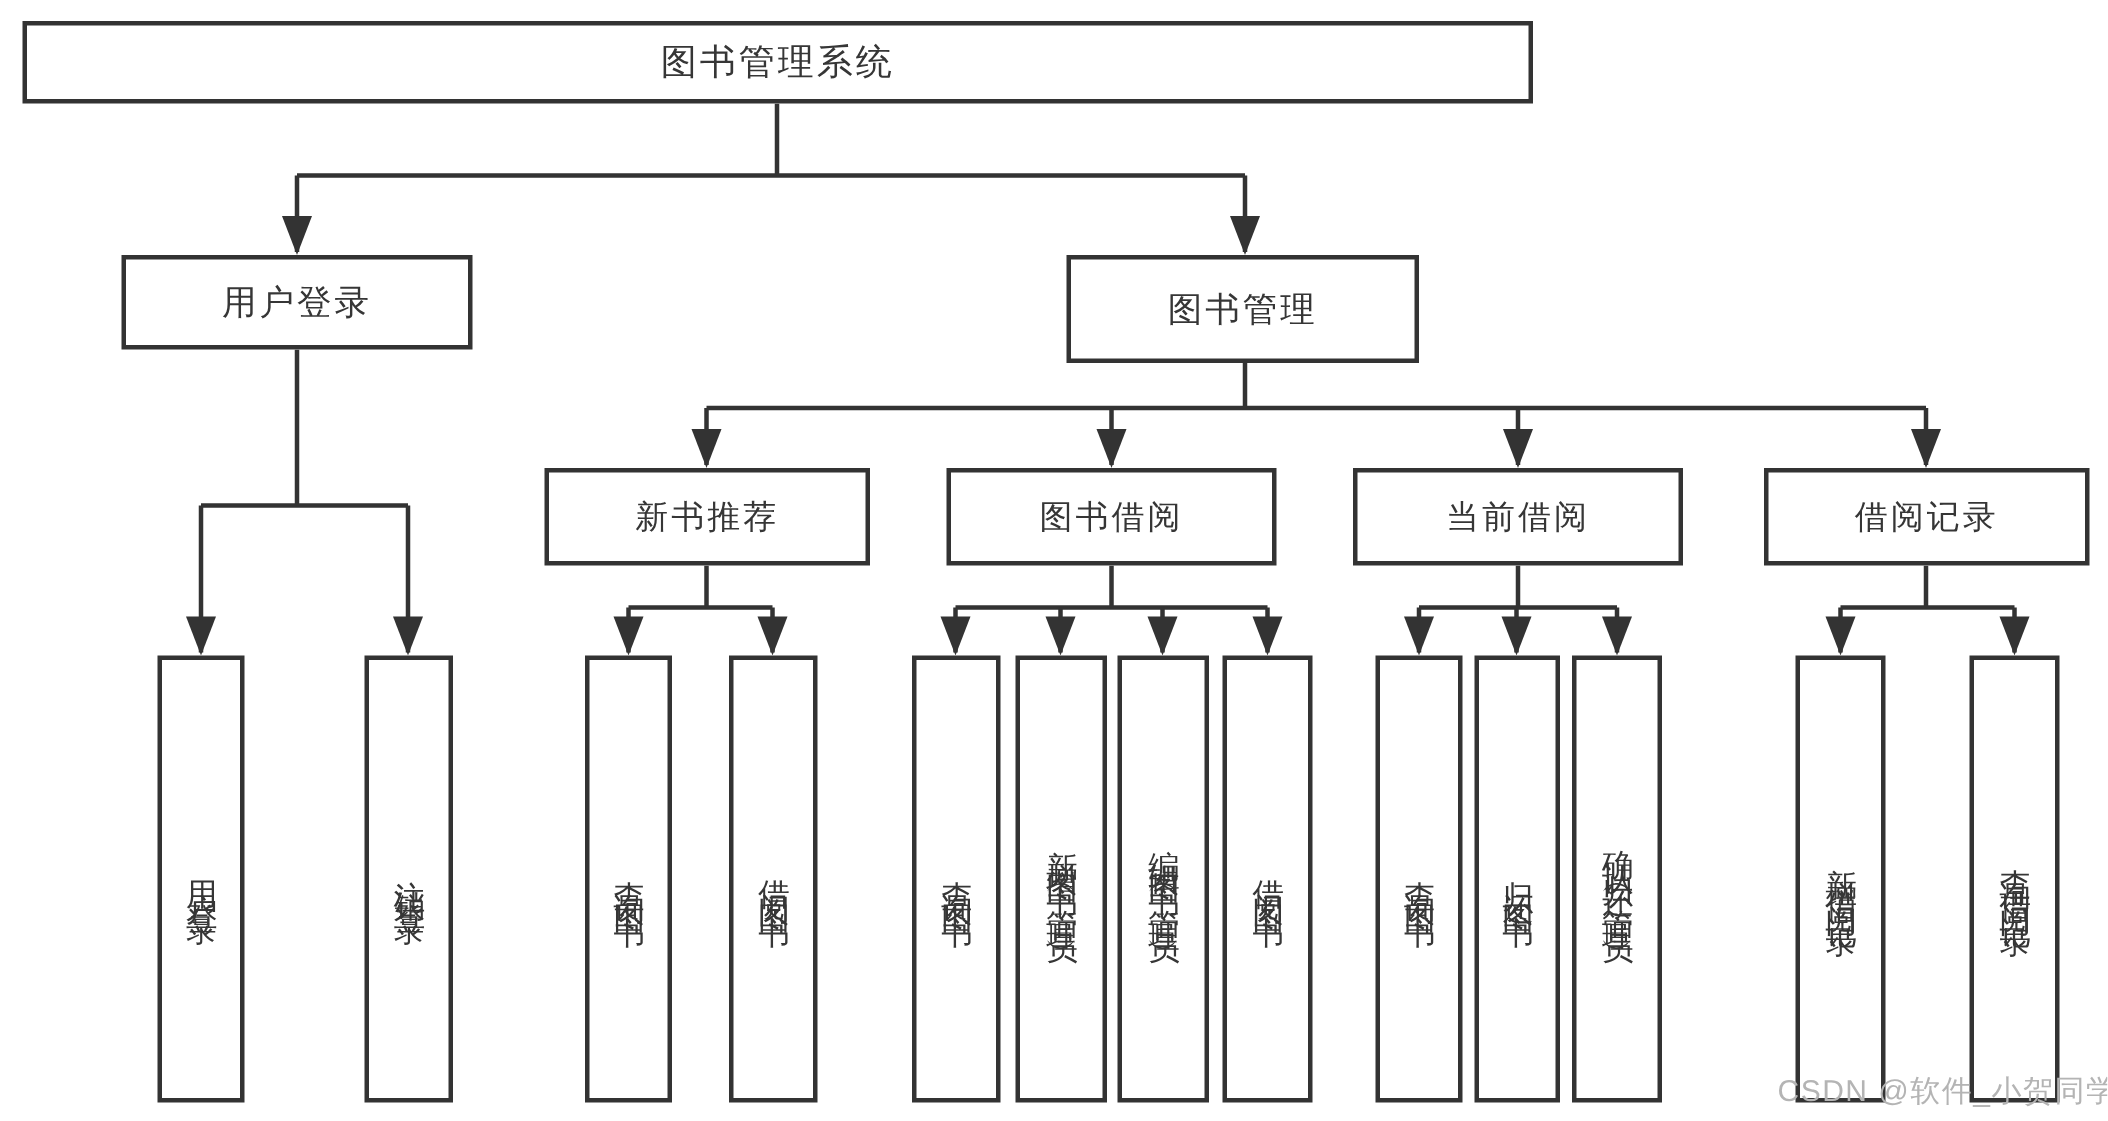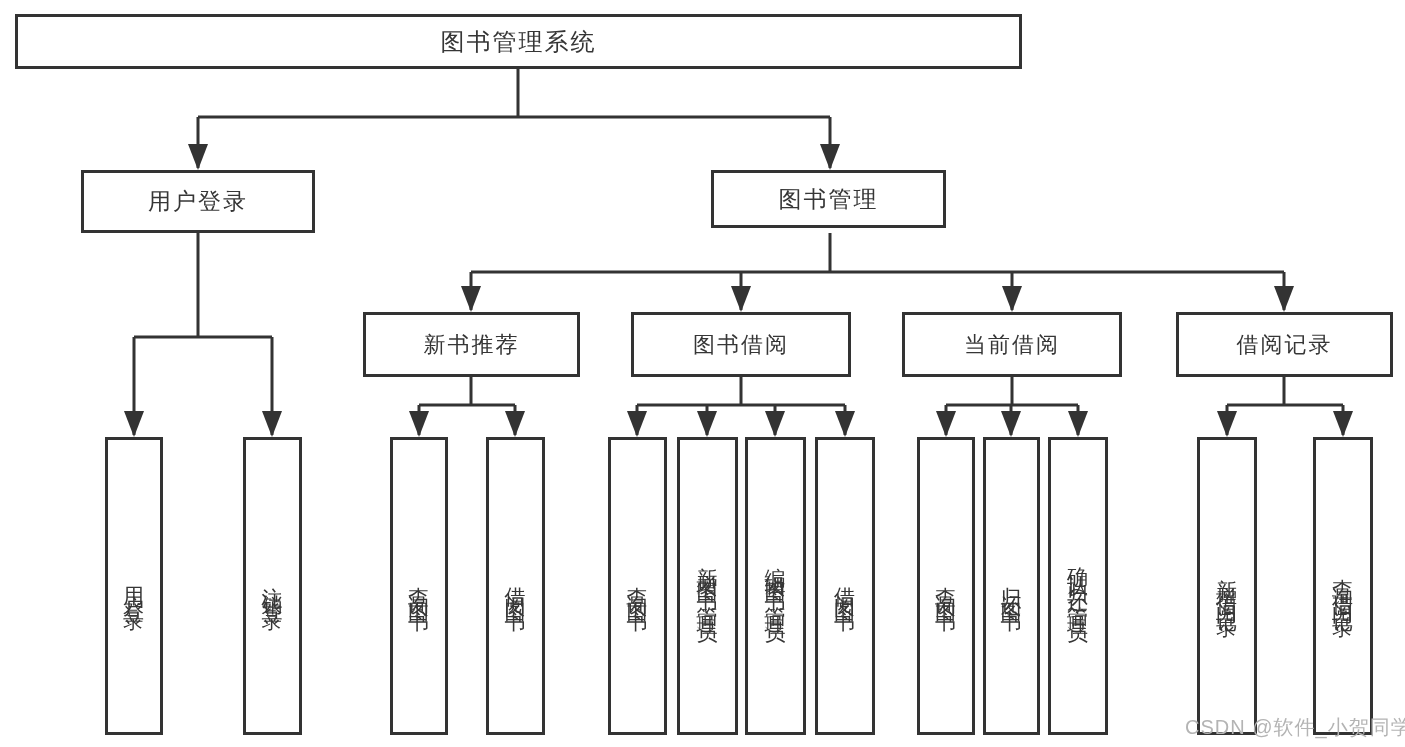--- a/index.html
+++ b/index.html
@@ -110,21 +110,21 @@
     </g>
   </svg>
 
   <div class="hnode root-node" style="left:15px;top:14px;width:1007px;height:55px">
     <span>图书管理系统</span>
   </div>
 
   <div class="hnode l1-node" style="left:81px;top:170px;width:234px;height:63px">
     <span>用户登录</span>
   </div>
-  <div class="hnode l1-node" style="left:711px;top:170px;width:235px;height:58px">
+  <div class="hnode l1-node" style="left:711px;top:170px;width:235px;height:72px">
     <span>图书管理</span>
   </div>
 
   <div class="hnode l2-node" style="left:363px;top:312px;width:217px;height:65px">
     <span>新书推荐</span>
   </div>
   <div class="hnode l2-node" style="left:902px;top:312px;width:220px;height:65px">
     <span>当前借阅</span>
   </div>
   <div class="hnode l2-node" style="left:631px;top:312px;width:220px;height:65px">

